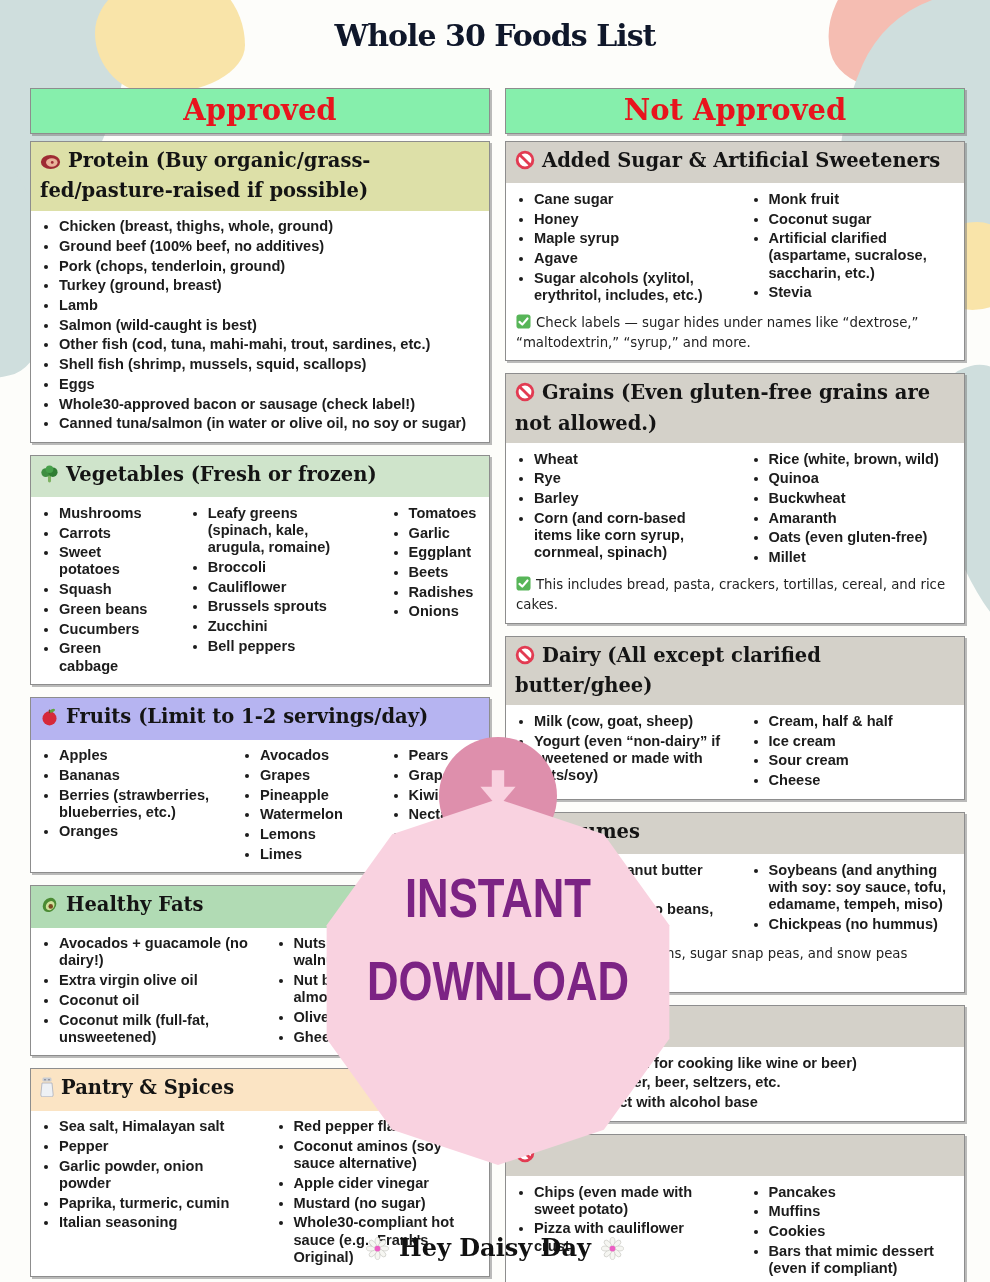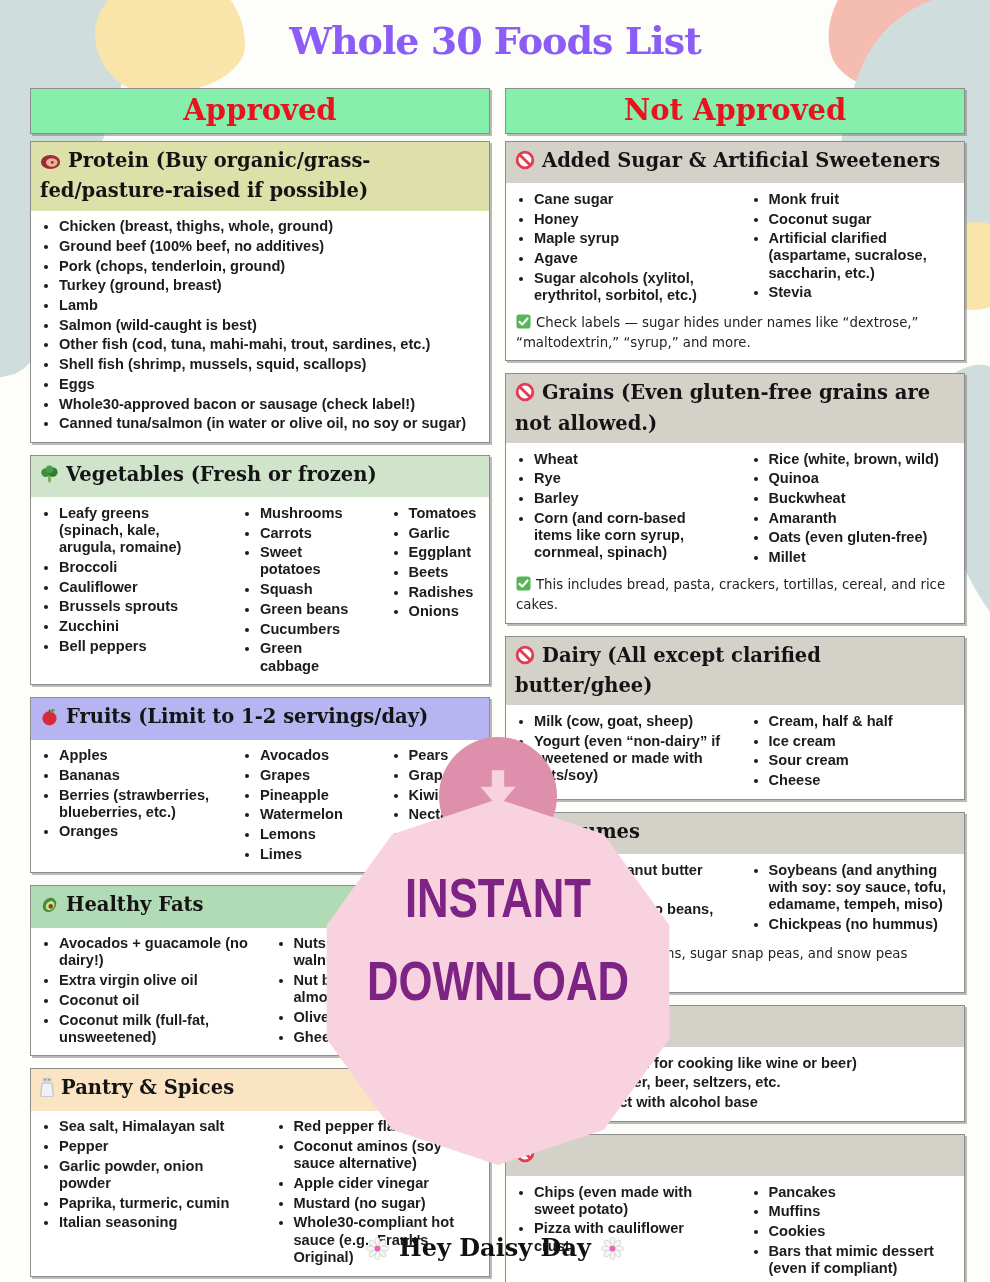--- a/index.html
+++ b/index.html
@@ -4,21 +4,21 @@
 <style>
   html,body{margin:0;padding:0;}
   body{
     width:990px;height:1282px;position:relative;overflow:hidden;
     background:#fdfdfa;
     font-family:"Liberation Sans", sans-serif;
   }
   .blob{position:absolute;z-index:0;}
   h1.page-title{
     position:absolute;top:18px;left:0;width:100%;text-align:center;margin:0;
-    font-family:"DejaVu Serif", serif;font-weight:700;font-size:38px;color:#8b5cf6;
+    font-family:"DejaVu Serif", serif;font-weight:700;font-size:30px;color:#0f172a;
     letter-spacing:-1px;z-index:2;
   }
   .col{position:absolute;top:88px;width:460px;z-index:2;}
   #col-left{left:30px;}
   #col-right{left:505px;}
   .panel-header{
     background:#86efac;border:1.6px solid #8d8d8d;box-shadow:2px 2px 0 rgba(120,120,120,.5);
     text-align:center;padding:4px 0 6px;margin-bottom:7px;
   }
   .panel-label{
@@ -109,37 +109,37 @@
         </div>
       </div>
       <div class="card">
         <div class="sec-header" style="background: rgb(207, 228, 203);"><span class="sec-icon"><svg width="19" height="19" viewBox="0 0 20 20">
               <rect x="8.4" y="10" width="3.2" height="8.4" rx="1.5" fill="#7cb261"></rect>
               <circle cx="6" cy="8" r="4.6" fill="#3e8e41"></circle>
               <circle cx="13.5" cy="7.5" r="5" fill="#2f7d33"></circle>
               <circle cx="10" cy="4.5" r="4" fill="#46a04a"></circle>
             </svg></span><span>Vegetables (Fresh or frozen)</span></div>
         <div class="cols">
-          <ul style="width: 44%;">
-            <li>Leafy greens (spinach, kale, arugula, romaine)</li>
-            <li>Broccoli</li>
-            <li>Cauliflower</li>
-            <li>Brussels sprouts</li>
-            <li>Zucchini</li>
-            <li>Bell peppers</li>
-          </ul>
           <ul style="width: 31.5%;">
             <li>Mushrooms</li>
             <li>Carrots</li>
             <li>Sweet potatoes</li>
             <li>Squash</li>
             <li>Green beans</li>
             <li>Cucumbers</li>
             <li>Green cabbage</li>
           </ul>
+          <ul style="width: 44%;">
+            <li>Leafy greens (spinach, kale, arugula, romaine)</li>
+            <li>Broccoli</li>
+            <li>Cauliflower</li>
+            <li>Brussels sprouts</li>
+            <li>Zucchini</li>
+            <li>Bell peppers</li>
+          </ul>
           <ul style="width: 24.5%;">
             <li>Tomatoes</li>
             <li>Garlic</li>
             <li>Eggplant</li>
             <li>Beets</li>
             <li>Radishes</li>
             <li>Onions</li>
           </ul>
         </div>
       </div>
@@ -238,21 +238,21 @@
         <div class="sec-header" style="background: rgb(212, 209, 201);"><span class="sec-icon"><svg width="20" height="20" viewBox="0 0 24 24">
               <circle cx="12" cy="12" r="9.4" fill="#ffffff" stroke="#e23b52" stroke-width="3.4"></circle>
               <line x1="5.9" y1="5.9" x2="18.1" y2="18.1" stroke="#e23b52" stroke-width="3.4"></line>
             </svg></span><span>Added Sugar &amp; Artificial Sweeteners</span></div>
         <div class="cols">
           <ul style="width: 50%;">
             <li>Cane sugar</li>
             <li>Honey</li>
             <li>Maple syrup</li>
             <li>Agave</li>
-            <li>Sugar alcohols (xylitol, erythritol, sorbitol, etc.)</li>
+            <li>Sugar alcohols (xylitol, erythritol, includes, etc.)</li>
           </ul>
           <ul style="width: 50%;">
             <li>Monk fruit</li>
             <li>Coconut sugar</li>
             <li>Artificial clarified (aspartame, sucralose, saccharin, etc.)</li>
             <li>Stevia</li>
           </ul>
         </div>
         <div class="note"><span class="nicon"><svg width="15" height="15" viewBox="0 0 16 16">
               <rect x="0.5" y="0.5" width="15" height="15" rx="3" fill="#57b558"></rect>

